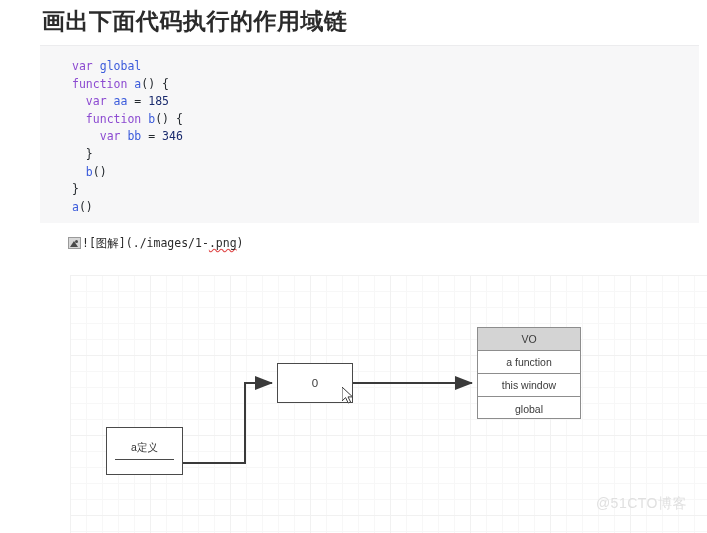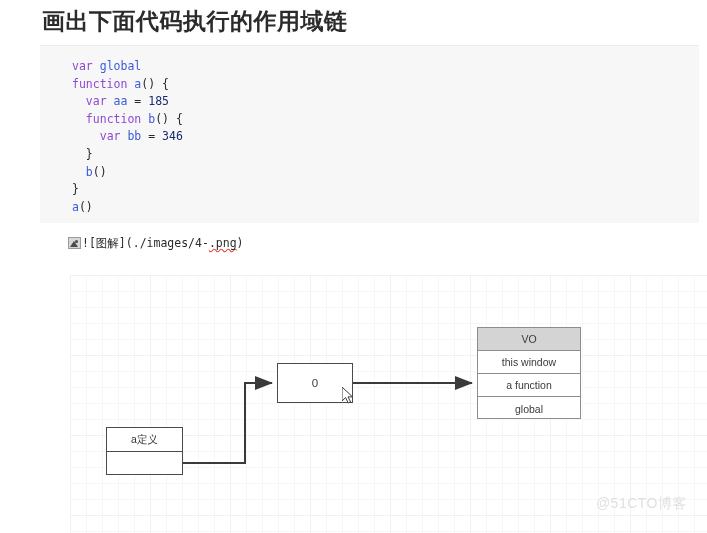--- a/index.html
+++ b/index.html
@@ -154,21 +154,21 @@
     left: 207px; top: 88px;
     width: 76px; height: 40px;
     font-size: 11.5px;
     color: #3a3a3a;
   }
 
   #box-adef {
     left: 36px; top: 152px;
     width: 77px; height: 48px;
     display: block;
-    padding: 0;
+    padding: 8px;
   }
   #box-adef .cell {
     height: 24px;
     display: flex;
     align-items: center;
     justify-content: center;
     font-size: 10.5px;
     color: #333;
   }
   #box-adef .cell.top { border-bottom: 1.5px solid #4a4a4a; }
@@ -230,21 +230,21 @@
         <div class="code-line"><span class="pl">    </span><span class="kw">var</span><span class="pl"> </span><span class="id">bb</span><span class="pl"> = </span><span class="num">346</span></div>
         <div class="code-line"><span class="pl">  }</span></div>
         <div class="code-line"><span class="pl">  </span><span class="fn">b</span><span class="pl">()</span></div>
         <div class="code-line"><span class="pl">}</span></div>
         <div class="code-line"><span class="fn">a</span><span class="pl">()</span></div>
       </div>
   </div>
 
   <div class="bullet-block">
     <div class="img-md-row">
-      <span class="broken-img-icon"></span><span>!</span><span>[图解](./images/4-</span><span class="spell-err">.png</span><span>)</span>
+      <span class="broken-img-icon"></span><span>!</span><span>[图解](./images/1-</span><span class="spell-err">.png</span><span>)</span>
     </div>
   </div>
 
   <div class="diagram">
 
     <svg class="dg-svg" width="637" height="258">
       <defs>
         <marker id="arrowhead" markerWidth="9" markerHeight="7" refX="8.5" refY="3.5" orient="auto">
           <polygon points="0 0, 9 3.5, 0 7" fill="#3a3a3a"></polygon>
         </marker>
@@ -262,22 +262,22 @@
     <svg class="cursor-arrow" viewBox="0 0 12 18">
       <polygon points="0,0 0,14 3.6,10.6 6.2,16 8.6,15 6,9.9 10.6,9.9" fill="#ffffff" stroke="#3a3a3a" stroke-width="1"></polygon>
     </svg>
 
     <div class="dg-box" id="box-adef">
       <div class="cell top">a定义</div>
     </div>
 
     <div class="dg-box" id="box-vo">
       <div class="vo-row header">VO</div>
+      <div class="vo-row">a function</div>
       <div class="vo-row">this window</div>
-      <div class="vo-row">a function</div>
       <div class="vo-row last">global</div>
     </div>
 
     <div class="watermark">@51CTO博客</div>
 
   </div>
 
 </div>
 
 </body></html>

